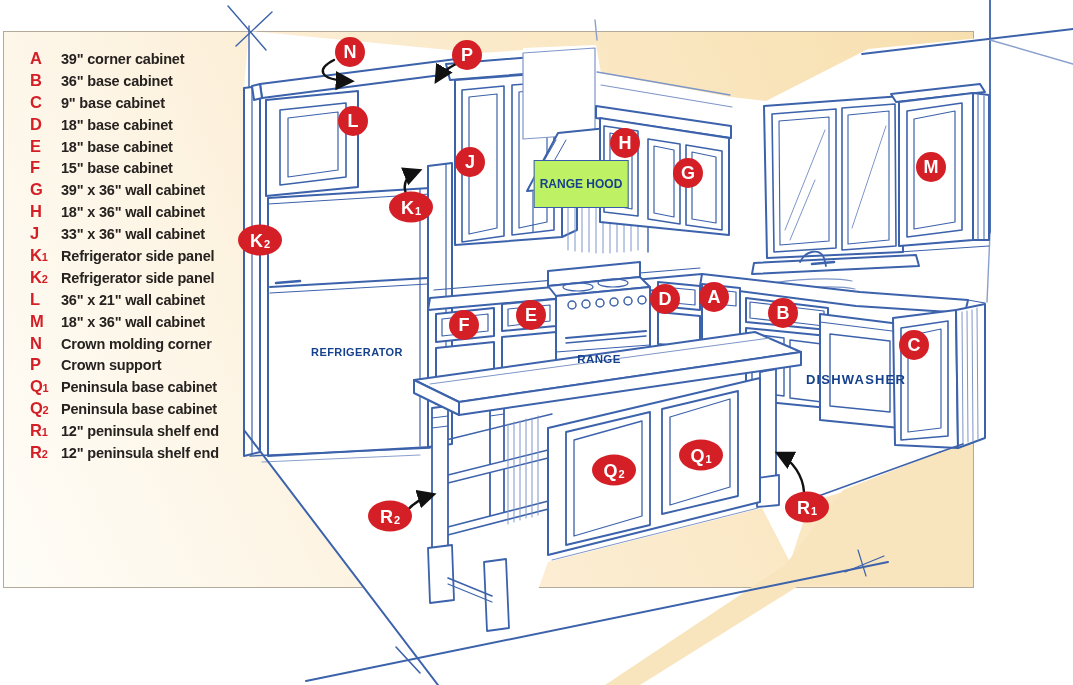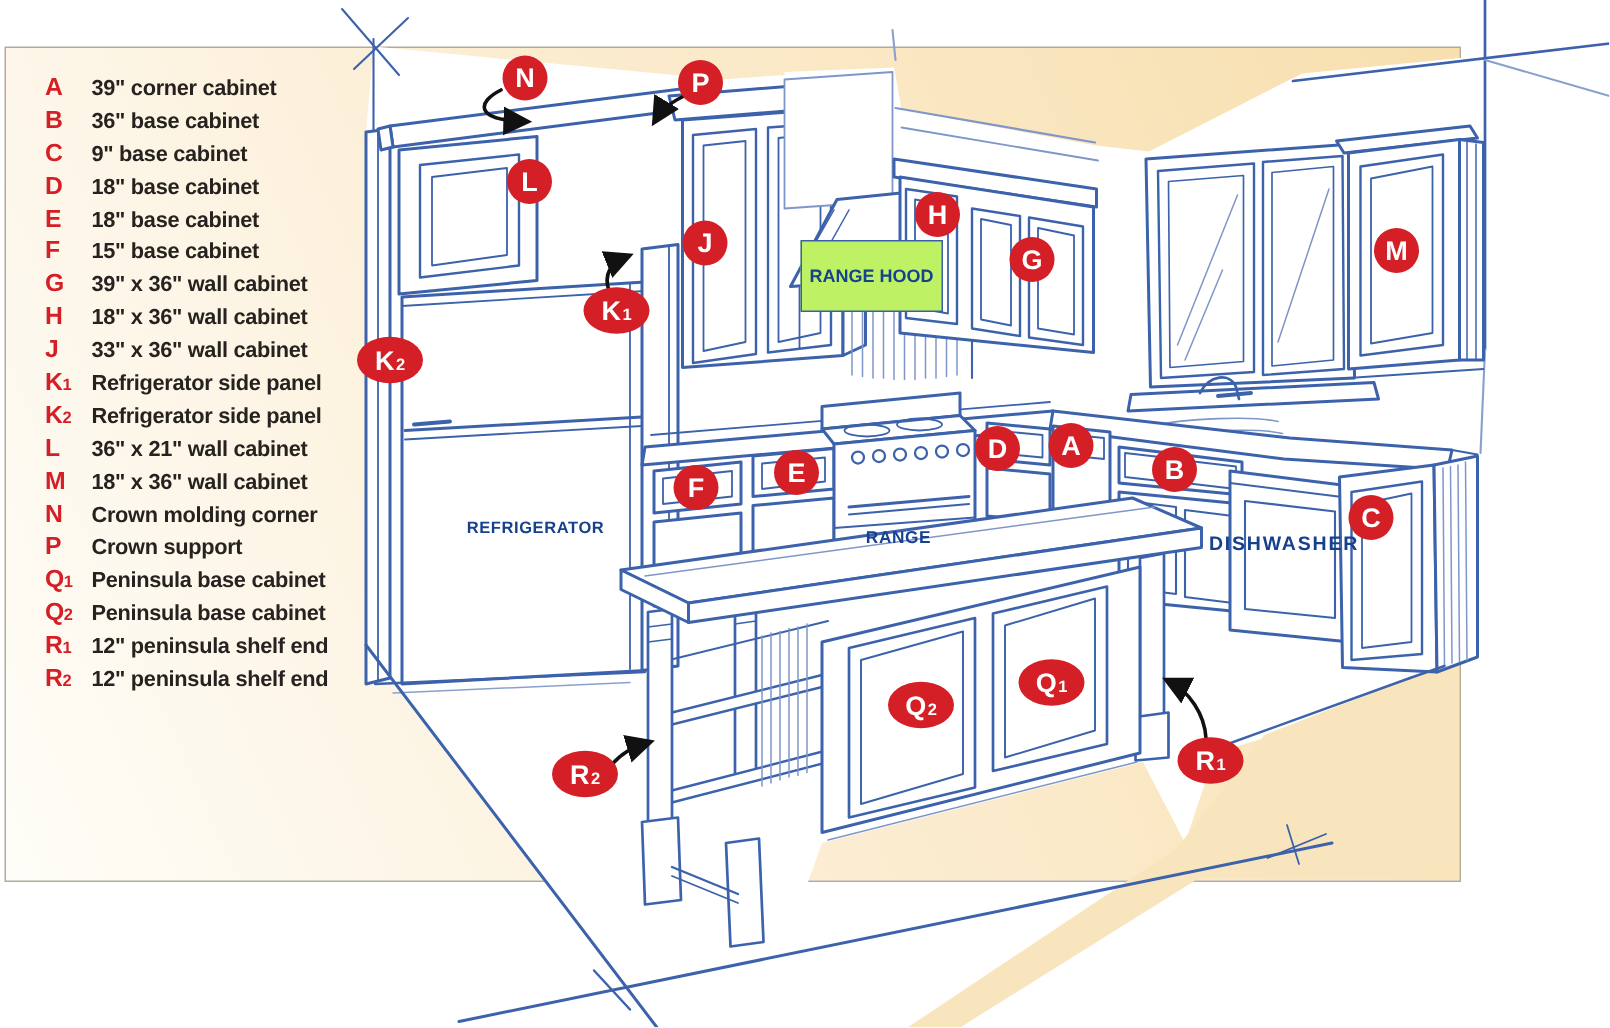--- a/index.html
+++ b/index.html
@@ -354,21 +354,21 @@
         <div class="lrow">
           <span class="lkey">R<span class="lsub">2</span></span>
           <span class="ltext">12" peninsula shelf end</span>
         </div>
       </div>
   </div>
 
   <div class="app-label boxed" style="left:581px;top:184px;font-size:12px;">RANGE HOOD</div>
   <div class="app-label" style="left:357px;top:352px;font-size:11px;letter-spacing:.4px;">REFRIGERATOR</div>
   <div class="app-label" style="left:599px;top:316px;font-size:11.5px;letter-spacing:.4px;margin-top:43px;">RANGE</div>
-  <div class="app-label" style="left:856px;top:362px;font-size:13px;letter-spacing:1.2px;">DISHWASHER</div>
+  <div class="app-label" style="left:856px;top:379px;font-size:13px;letter-spacing:1.2px;">DISHWASHER</div>
 
   <div>
       <div class="marker" style="left: 350px; top: 52px;">N</div>
       <div class="marker" style="left: 467px; top: 55px;">P</div>
       <div class="marker" style="left: 353px; top: 121px;">L</div>
       <div class="marker" style="left: 470px; top: 162px;">J</div>
       <div class="marker oval" style="left: 411px; top: 207px;">K<span class="msub">1</span></div>
       <div class="marker oval" style="left: 260px; top: 240px;">K<span class="msub">2</span></div>
       <div class="marker" style="left: 625px; top: 143px;">H</div>
       <div class="marker" style="left: 688px; top: 173px;">G</div>

